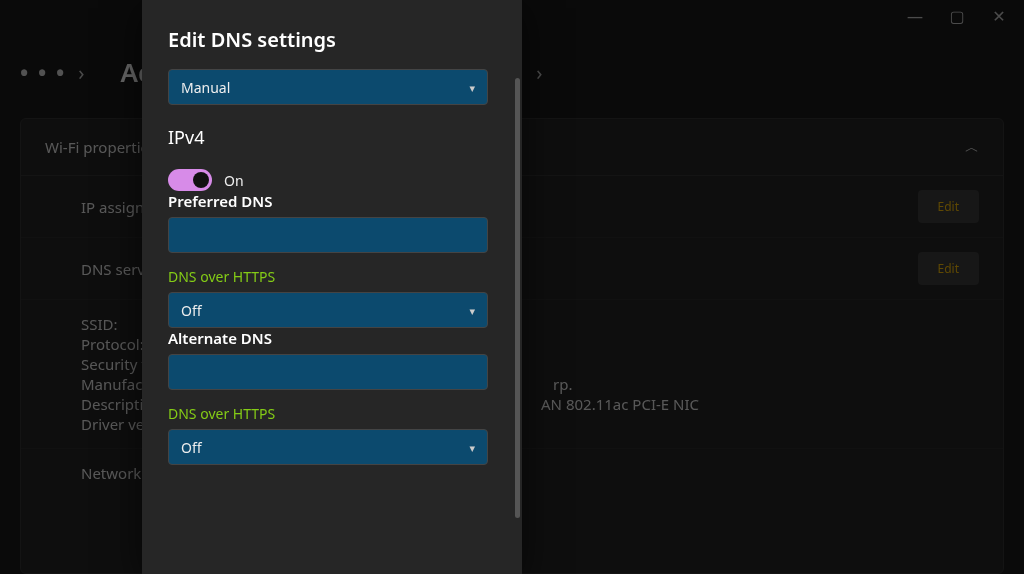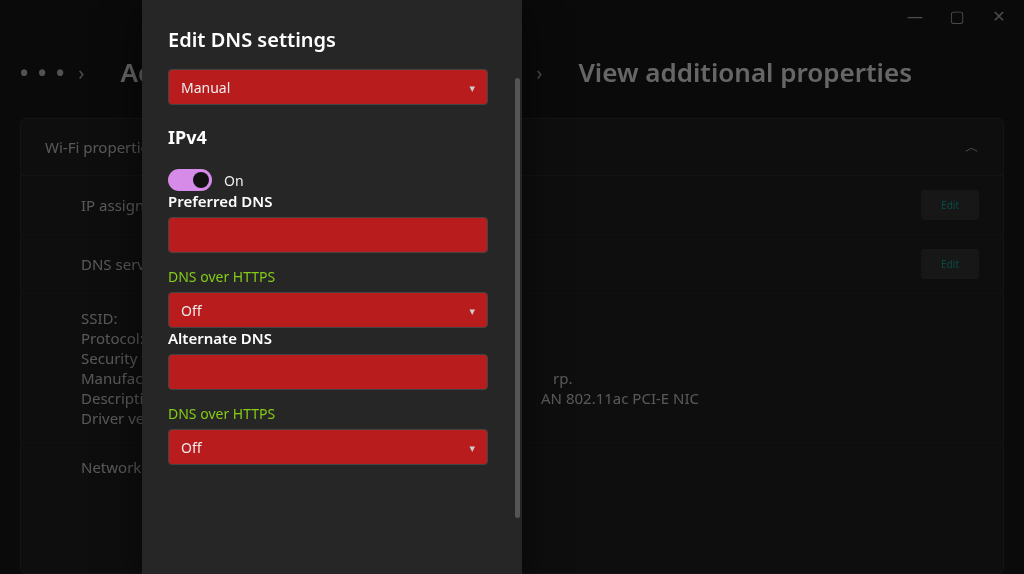--- a/index.html
+++ b/index.html
@@ -20,30 +20,30 @@
   .panel { position:absolute; left:20px; right:20px; top:118px; bottom:0; border:1px solid #333; border-radius:6px; background:#232323; padding:0; }
   .panel-header { display:flex; align-items:center; justify-content:space-between; padding:18px 24px; border-bottom:1px solid #333; color:#ddd; font-size:15px; }
   .chevron-up { color:#ccc; font-size:14px; }
 
   .row { display:flex; align-items:center; justify-content:space-between; padding:14px 24px 14px 60px; border-bottom:1px solid rgba(255,255,255,0.04); }
   .row .label { color:#ddd; font-size:15px; }
   .row.stack { align-items:flex-start; }
   .row .stacklines { display:flex; flex-direction:column; }
   .row .stacklines .label { color:#ddd; font-size:15px; }
 
-  .btn { background:#3a3a3a; border:none; color:#14b8a6; font-size:10px; padding:8px 20px; border-radius:4px; cursor:pointer;text-align:right; }
+  .btn { background:#3a3a3a; border:none; color:#eab308; font-size:12px; padding:8px 20px; border-radius:4px; cursor:pointer;text-align:right; }
 
   
   .dialog { position:absolute; top:0; left:142px; width:380px; height:574px; background:#262626; box-shadow:0 8px 36px rgba(0,0,0,0.6); z-index:10; padding:26px 26px 0 26px; overflow:hidden; }
   .dialog h1 { font-size:20px; font-weight:600; margin-bottom:16px; }
-  .dialog h2 { font-size:18px; font-weight:700; margin-top:20px; margin-bottom:10px; }
+  .dialog h2 { font-size:18px; font-weight:400; margin-top:20px; margin-bottom:10px; }
   .dialog .section-label { font-size:15px; font-weight:600; color:#fff; margin-bottom:6px; }
   .dialog .sub-label { font-size:14px; font-weight:400; color:#84cc16; margin-top:14px; margin-bottom:6px; }
 
-  .select, .input { width:320px; height:36px; background:#b91c1c; border:1px solid #444; border-radius:4px; color:#eee; padding:0 12px; font-size:14px; display:flex; align-items:center; justify-content:space-between; cursor:pointer; }
+  .select, .input { width:320px; height:36px; background:#0c4a6e; border:1px solid #444; border-radius:4px; color:#eee; padding:0 12px; font-size:14px; display:flex; align-items:center; justify-content:space-between; cursor:pointer; }
   .select .chev-d { font-size:11px; color:#ccc; }
   .input { cursor:text; }
   input.native { background:transparent; border:none; outline:none; color:#eee; font-size:14px; width:100%; height:100%; }
 
   .toggle-row { display:flex; align-items:center; gap:12px; margin-top:20px; }
   .toggle { width:44px; height:22px; border-radius:11px; background:#d78be8; position:relative; cursor:pointer; }
   .toggle .knob { position:absolute; right:3px; top:3px; width:16px; height:16px; border-radius:50%; background:#111; }
   .toggle-label { font-size:14px; color:#eee; }
 
   .dialog-scroll { position:absolute; top:78px; right:2px; width:5px; height:440px; background:#555; border-radius:3px; }
@@ -57,21 +57,20 @@
     <span class="win-btn">—</span>
     <span class="win-btn">▢</span>
     <span class="win-btn">✕</span>
   </div>
 
   <div class="breadcrumb">
     <span class="more">• • •</span>
     <span class="chev">›</span>
     <span class="crumb">Ad</span>
     <span class="chev" style="margin-left:370px;">›</span>
-    <span class="crumb">View additional properties</span>
   </div>
 
   <div class="panel">
     <div class="panel-header">
       <span>Wi-Fi properties</span>
       <span class="chevron-up">︿</span>
     </div>
 
     <div class="row">
       <span class="label">IP assignment:</span>

